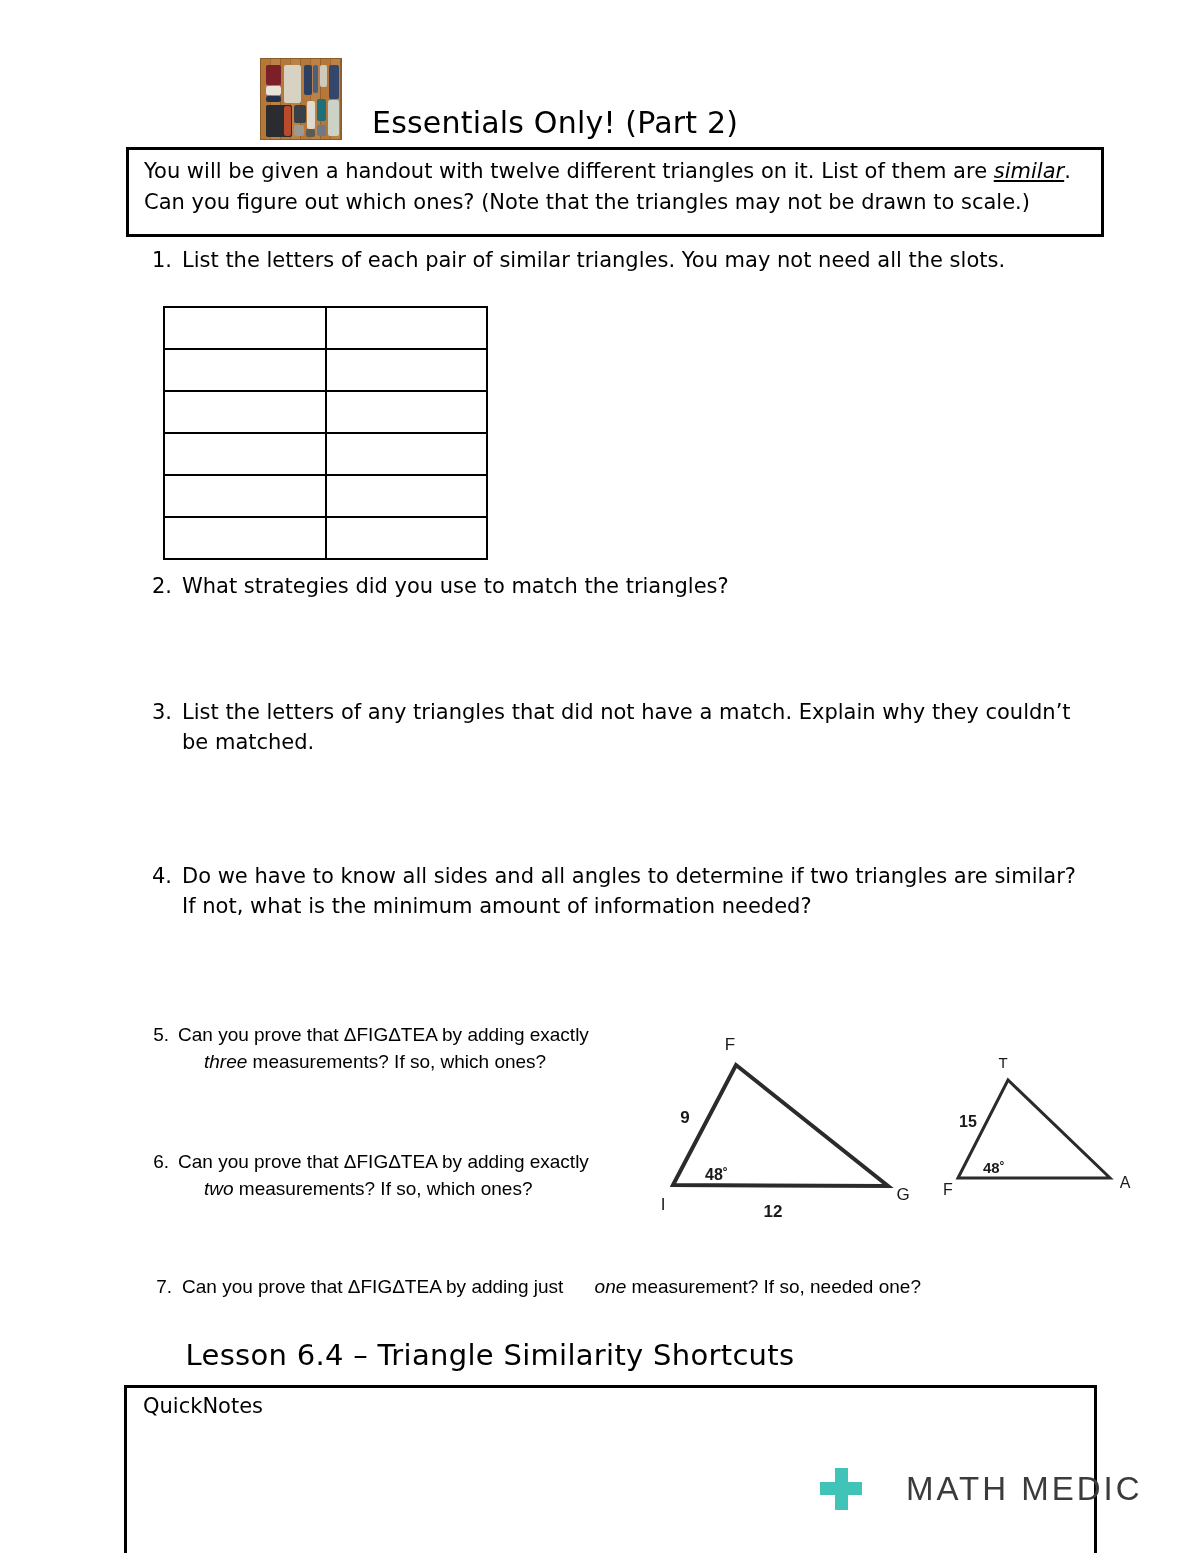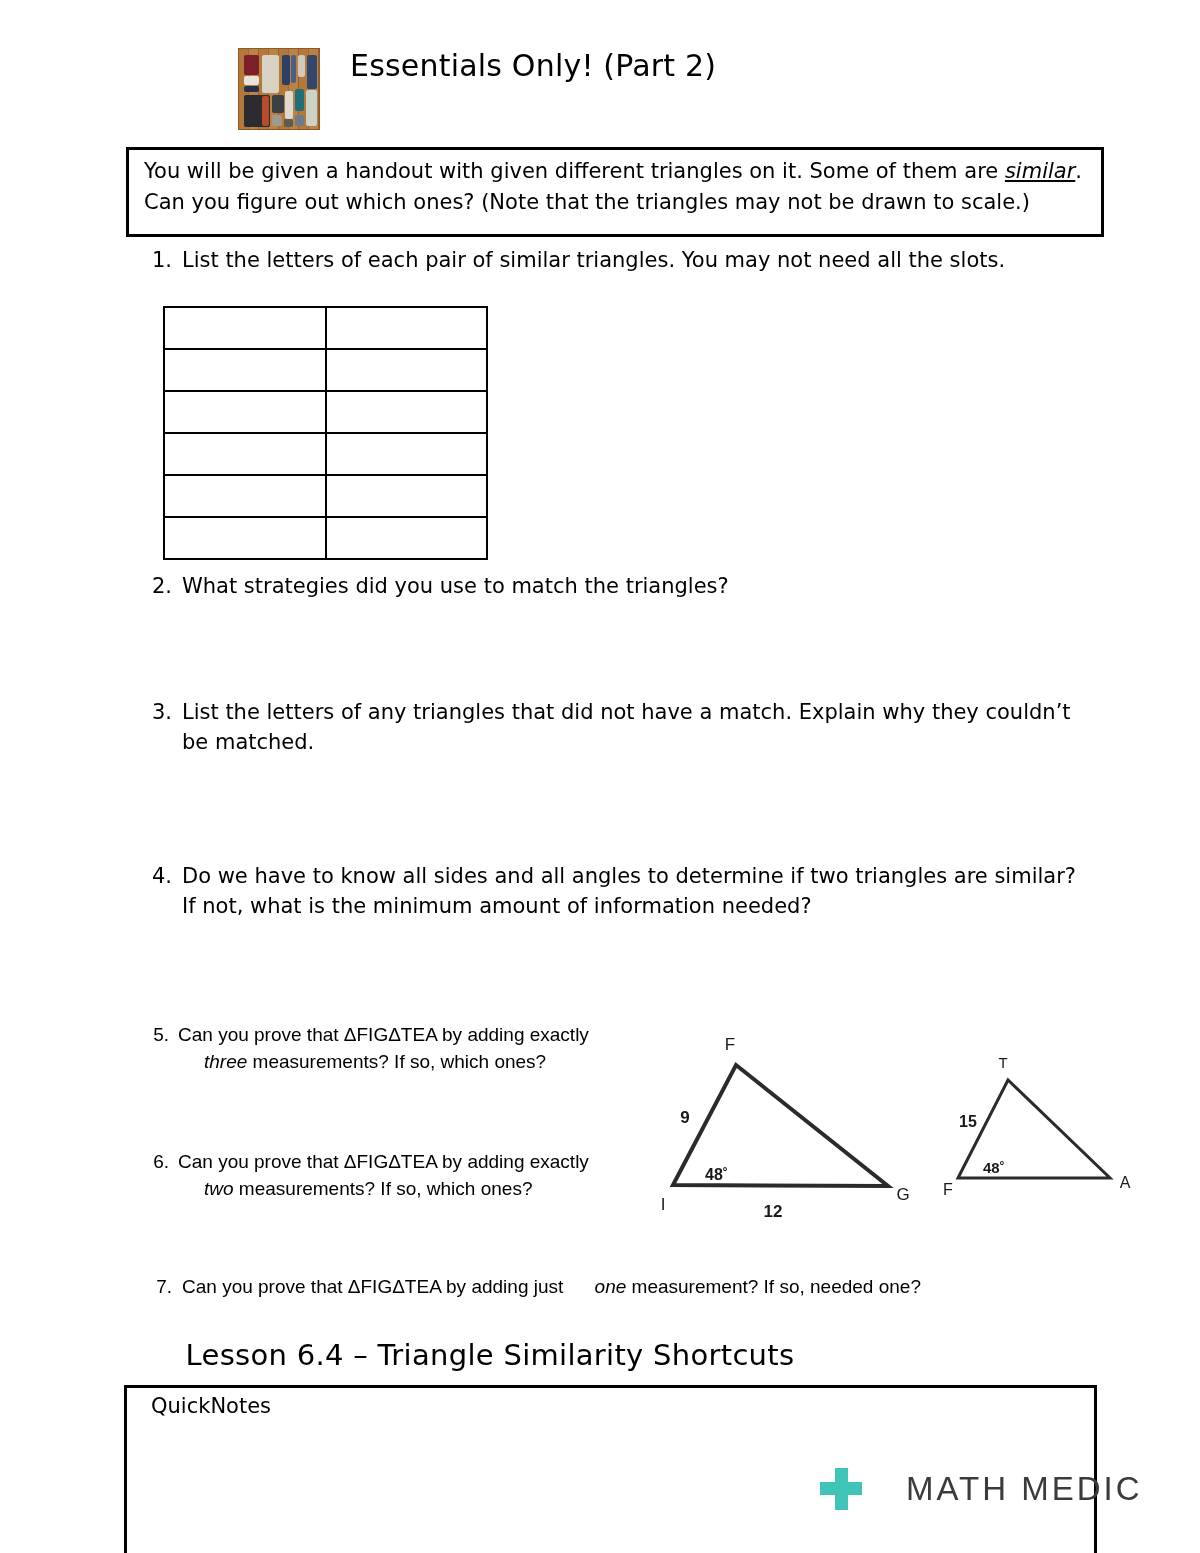--- a/index.html
+++ b/index.html
@@ -20,26 +20,26 @@
   .page {
     position: absolute;
     inset: 0;
     width: 1200px;
     height: 1553px;
   }
 
   
   .header {
     position: absolute;
-    left: 120px;
+    left: 142px;
     top: 48px;
     width: 980px;
     height: 92px;
     display: flex;
-    align-items: flex-start;
+    align-items: flex-end;
   }
   .thumb {
     width: 82px;
     height: 82px;
     margin-left: 118px;
     position: relative;
     overflow: hidden;
     background: #a9712f;
     border: 1px solid #8d5c26;
     flex: none;
@@ -185,21 +185,21 @@
     position: absolute;
     left: 124px;
     top: 1385px;
     width: 973px;
     height: 200px;
     border: 3px solid #000;
     background: #fff;
   }
   .qn-label {
     position: absolute;
-    left: 24px;
+    left: 16px;
     top: 6px;
     font-family: "DejaVu Sans", sans-serif;
     font-size: 21px;
   }
 
   
   .logo {
     position: absolute;
     left: 820px;
     top: 1468px;
@@ -255,21 +255,21 @@
       <i class="g14"></i>
       <i class="g15"></i>
       <i class="g16"></i>
       <i class="g17"></i>
     </div>
     <div class="doc-title">Essentials Only! (Part 2)</div>
   </div>
 
   <div class="instr-box">
     <div class="instr-inner">
-      <span>You will be given a handout with given different triangles on it. Some of them</span>
+      <span>You will be given a handout with twelve different triangles on it. List of them</span>
       <span>are </span><em>similar</em><span>. Can you figure out which ones? (Note that the triangles may not be</span>
       <span>drawn to scale.)</span>
     </div>
   </div>
 
   <div class="q" id="q1">
     <span class="num">1.</span>
     <span class="body">List the letters of each pair of similar triangles. You may not need all the slots.</span>
   </div>
 

